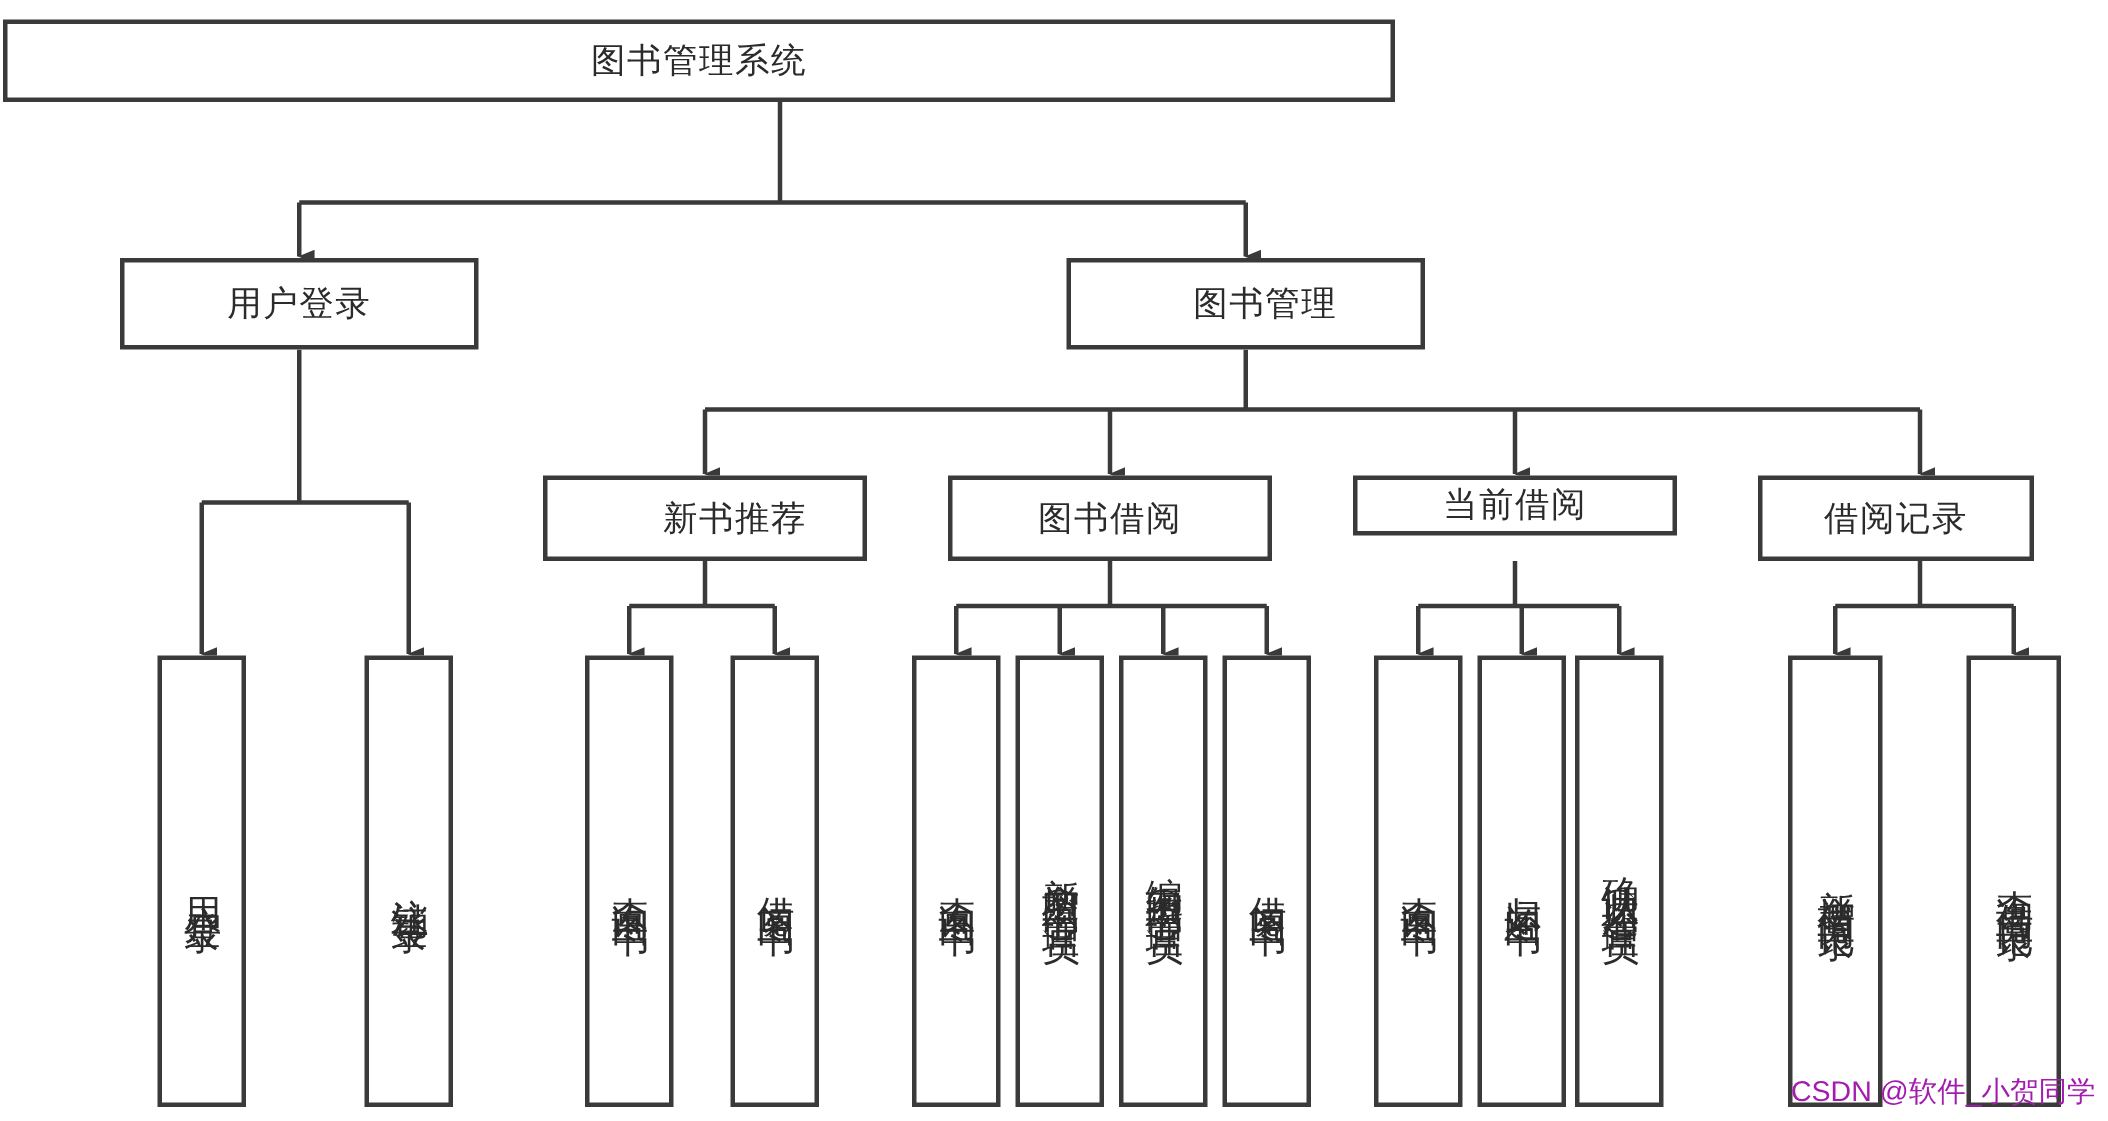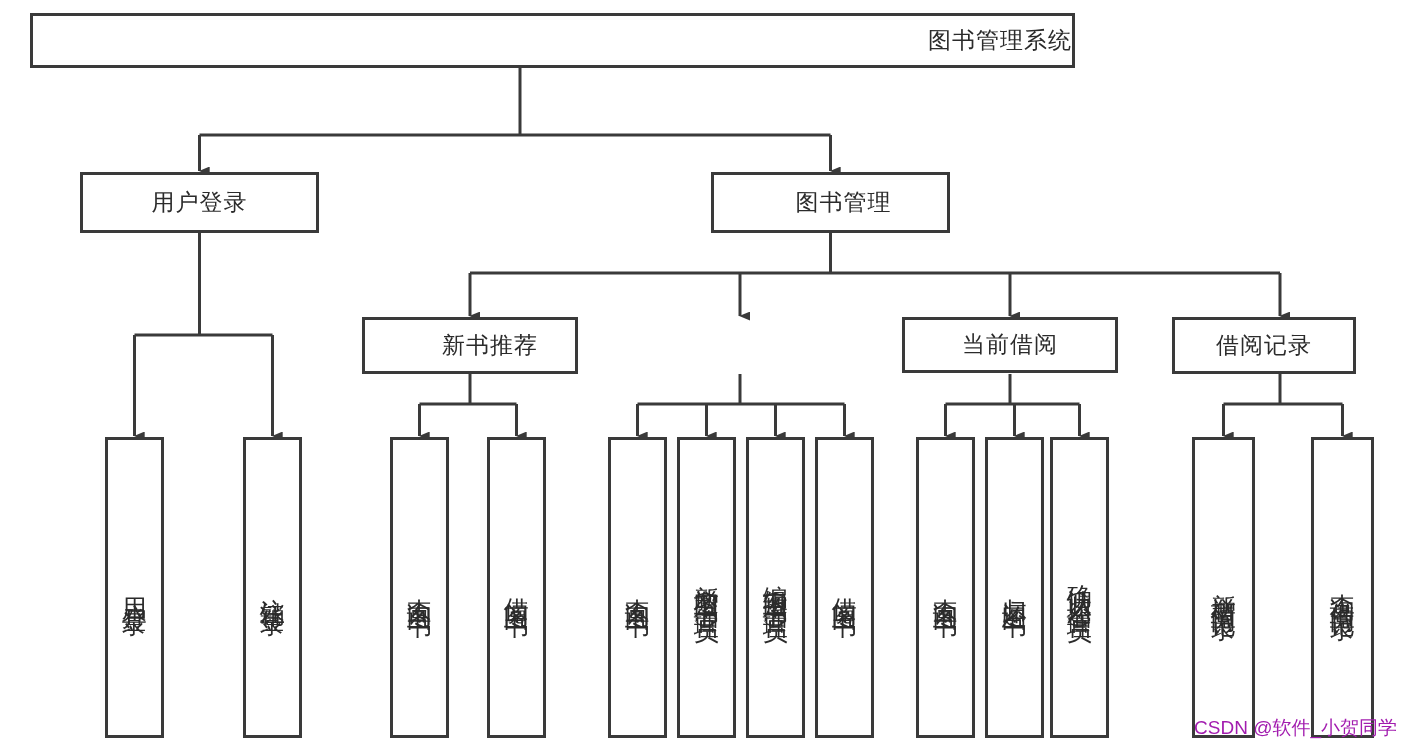--- a/index.html
+++ b/index.html
@@ -118,35 +118,38 @@
         <path d="M 945.5 404 L 945.5 436" stroke="#3a3a3a" stroke-width="3" fill="none" stroke-linecap="butt" marker-end="url(#arrowhead)"></path>
         <path d="M 1014.5 404 L 1014.5 436" stroke="#3a3a3a" stroke-width="3" fill="none" stroke-linecap="butt" marker-end="url(#arrowhead)"></path>
         <path d="M 1079.5 404 L 1079.5 436" stroke="#3a3a3a" stroke-width="3" fill="none" stroke-linecap="butt" marker-end="url(#arrowhead)"></path>
         <path d="M 1280 374 L 1280 404" stroke="#3a3a3a" stroke-width="3" fill="none" stroke-linecap="butt"></path>
         <path d="M 1223.5 404 L 1342.5 404" stroke="#3a3a3a" stroke-width="3" fill="none" stroke-linecap="butt"></path>
         <path d="M 1223.5 404 L 1223.5 436" stroke="#3a3a3a" stroke-width="3" fill="none" stroke-linecap="butt" marker-end="url(#arrowhead)"></path>
         <path d="M 1342.5 404 L 1342.5 436" stroke="#3a3a3a" stroke-width="3" fill="none" stroke-linecap="butt" marker-end="url(#arrowhead)"></path>
       </g>
   </svg>
 
-  <div class="node root horizontal" id="node-root" style="left: 30px; top: 13px; width: 1045px; height: 55px; justify-content: flex-end;">
+  <div class="node root horizontal" id="node-root" style="left: 2px; top: 13px; width: 928px; height: 55px;">
     <span class="label">图书管理系统</span>
   </div>
 
   <div class="node horizontal" id="node-l2-0" style="left: 80px; top: 172px; width: 239px; height: 61px;">
     <span class="label">用户登录</span>
   </div>
   <div class="node horizontal" id="node-l2-1" style="left: 711px; top: 172px; width: 239px; height: 61px; padding-left: 26px;">
     <span class="label">图书管理</span>
   </div>
 
   <div class="node horizontal" id="node-l3-0" style="left: 362px; top: 317px; width: 216px; height: 57px; padding-left: 40px;">
     <span class="label">新书推荐</span>
   </div>
-  <div class="node horizontal" id="node-l3-2" style="left: 902px; top: 317px; width: 216px; height: 56px;">
+  <div class="node horizontal" id="node-l3-1" style="left: 632px; top: 317px; width: 216px; height: 57px;">
+    <span class="label">图书借阅</span>
+  </div>
+  <div class="node horizontal" id="node-l3-2" style="left: 902px; top: 317px; width: 216px; height: 40px;">
     <span class="label">当前借阅</span>
   </div>
   <div class="node horizontal" id="node-l3-3" style="left: 1172px; top: 317px; width: 184px; height: 57px;">
     <span class="label">借阅记录</span>
   </div>
 
   <div class="node vertical" id="node-leaf-0" style="left: 105px; top: 437px; width: 59px; height: 301px;">
     <span class="label">用户登录</span>
   </div>
   <div class="node vertical" id="node-leaf-1" style="left: 243px; top: 437px; width: 59px; height: 301px;">

